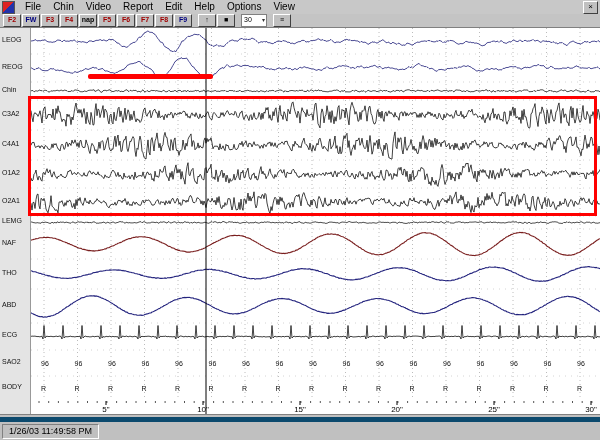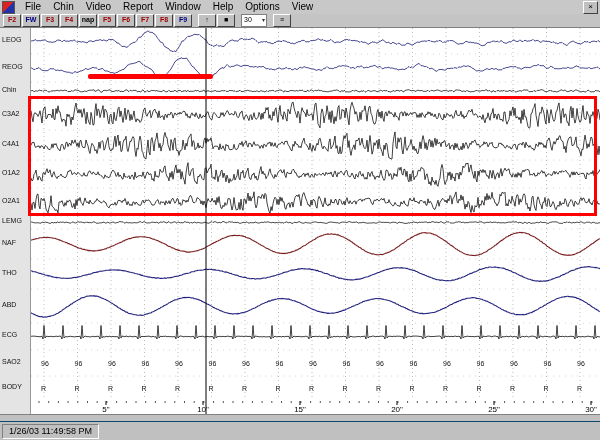--- a/index.html
+++ b/index.html
@@ -17,36 +17,36 @@
   .tsep{width:4px;height:11px;}
   .tdrop{width:22px;height:11px;background:#fff;border:1px solid #808080;font-size:7px;line-height:10px;padding-left:2px;position:relative;}
   .tdrop:after{content:"▾";position:absolute;right:1px;top:0;font-size:6px;color:#333;}
   
   .main{position:absolute;left:0;top:28px;width:600px;height:386px;background:#fff;border-bottom:1px solid #808080;}
   .labelcol{position:absolute;left:0;top:0;width:30px;height:386px;background:#e4e4e4;border-right:1px solid #999;}
   .chlabel{position:absolute;left:2px;font-size:7px;color:#111;letter-spacing:0;}
   #plot{position:absolute;left:31px;top:0;}
   .overlay{position:absolute;pointer-events:none;}
   
-  .statusbar{position:absolute;left:0;bottom:0;width:600px;height:18px;background:#c0c0c0;border-top:1px solid #0c4a6e;display:flex;align-items:center;}
+  .statusbar{position:absolute;left:0;bottom:0;width:600px;height:18px;background:#c0c0c0;border-top:5px solid #0c4a6e;display:flex;align-items:center;}
   .statuspanel{margin-left:2px;height:13px;line-height:13px;padding:0 6px;font-size:9px;border:1px solid;border-color:#808080 #fff #fff #808080;color:#000;}
 </style>
 </head>
 <body>
 
 <div class="window">
 
   <div class="menubar">
     <div class="appicon"></div>
     <div id="menuitems" style="display:flex">
         <div class="menuitem">File</div>
         <div class="menuitem">Chin</div>
         <div class="menuitem">Video</div>
         <div class="menuitem">Report</div>
-        <div class="menuitem">Window</div>
+        <div class="menuitem">Edit</div>
         <div class="menuitem">Help</div>
         <div class="menuitem">Options</div>
         <div class="menuitem">View</div>
       </div>
     <div class="winbtns">
       <div class="winbtn">×</div>
     </div>
   </div>
 
   <div class="toolbar" id="toolbar">

